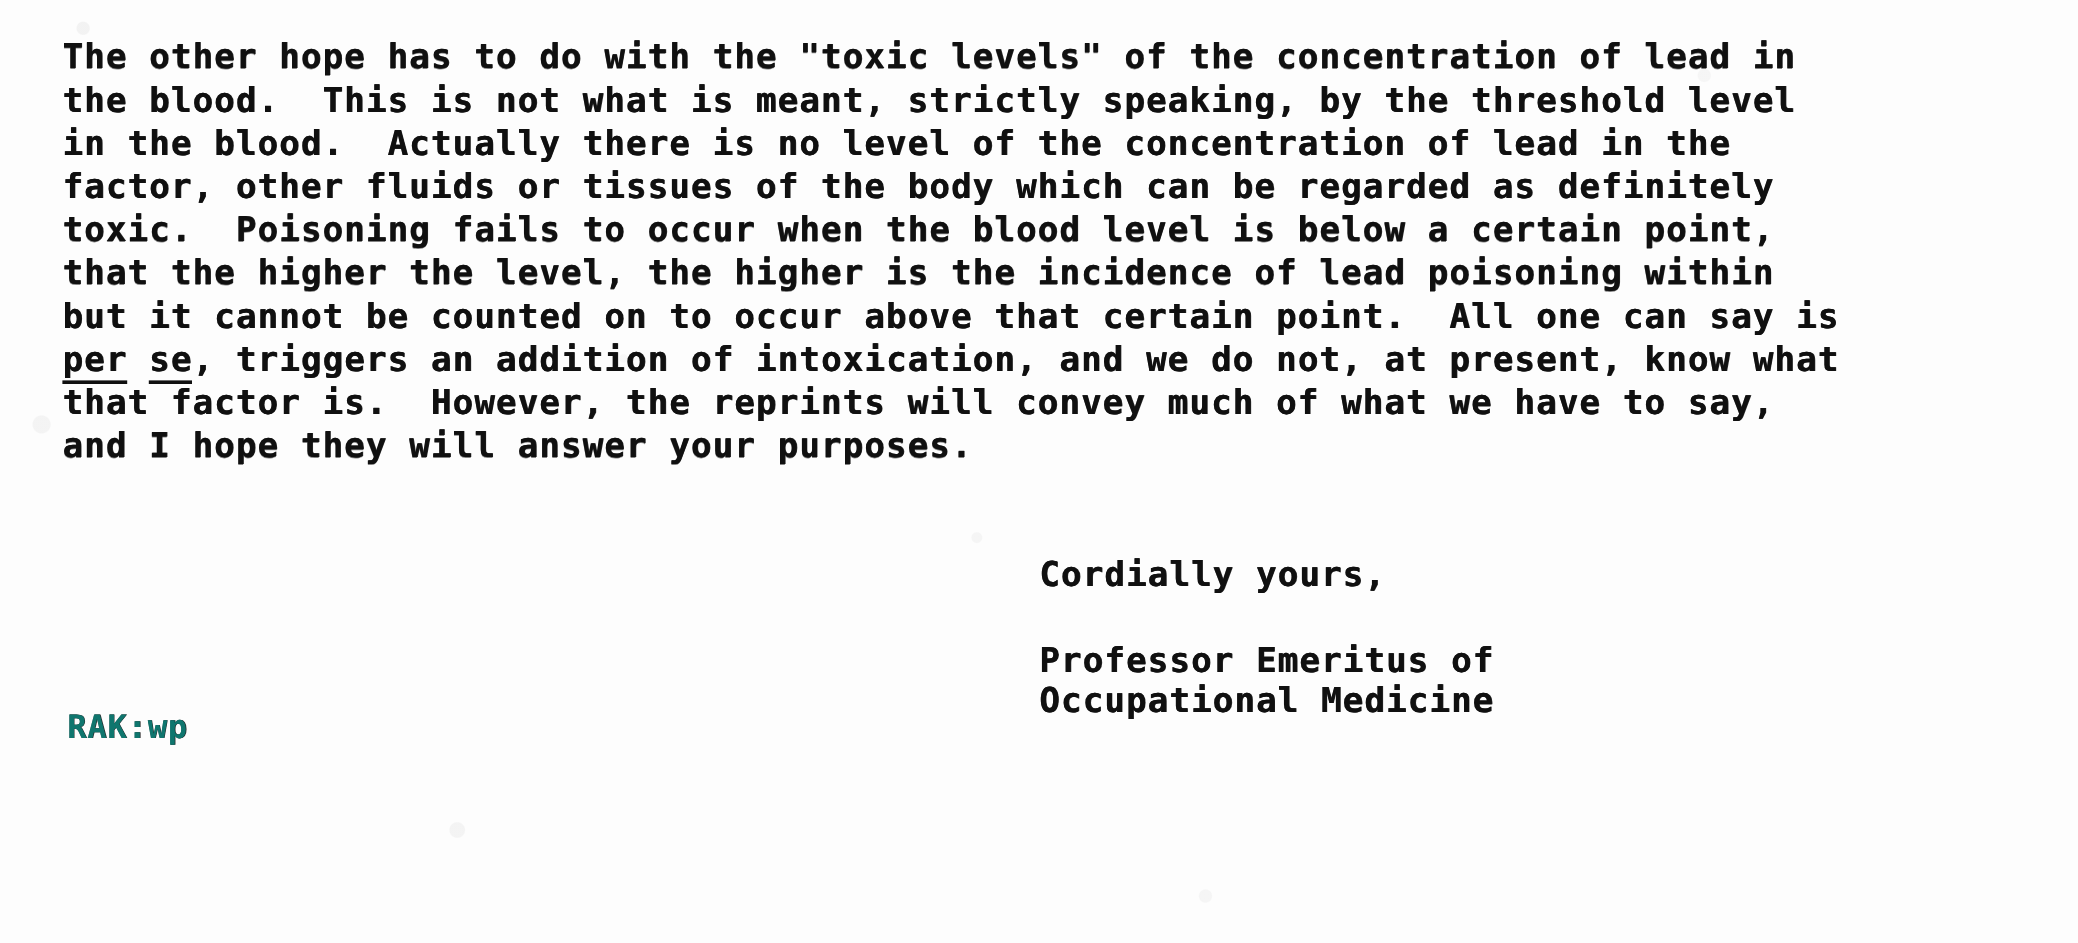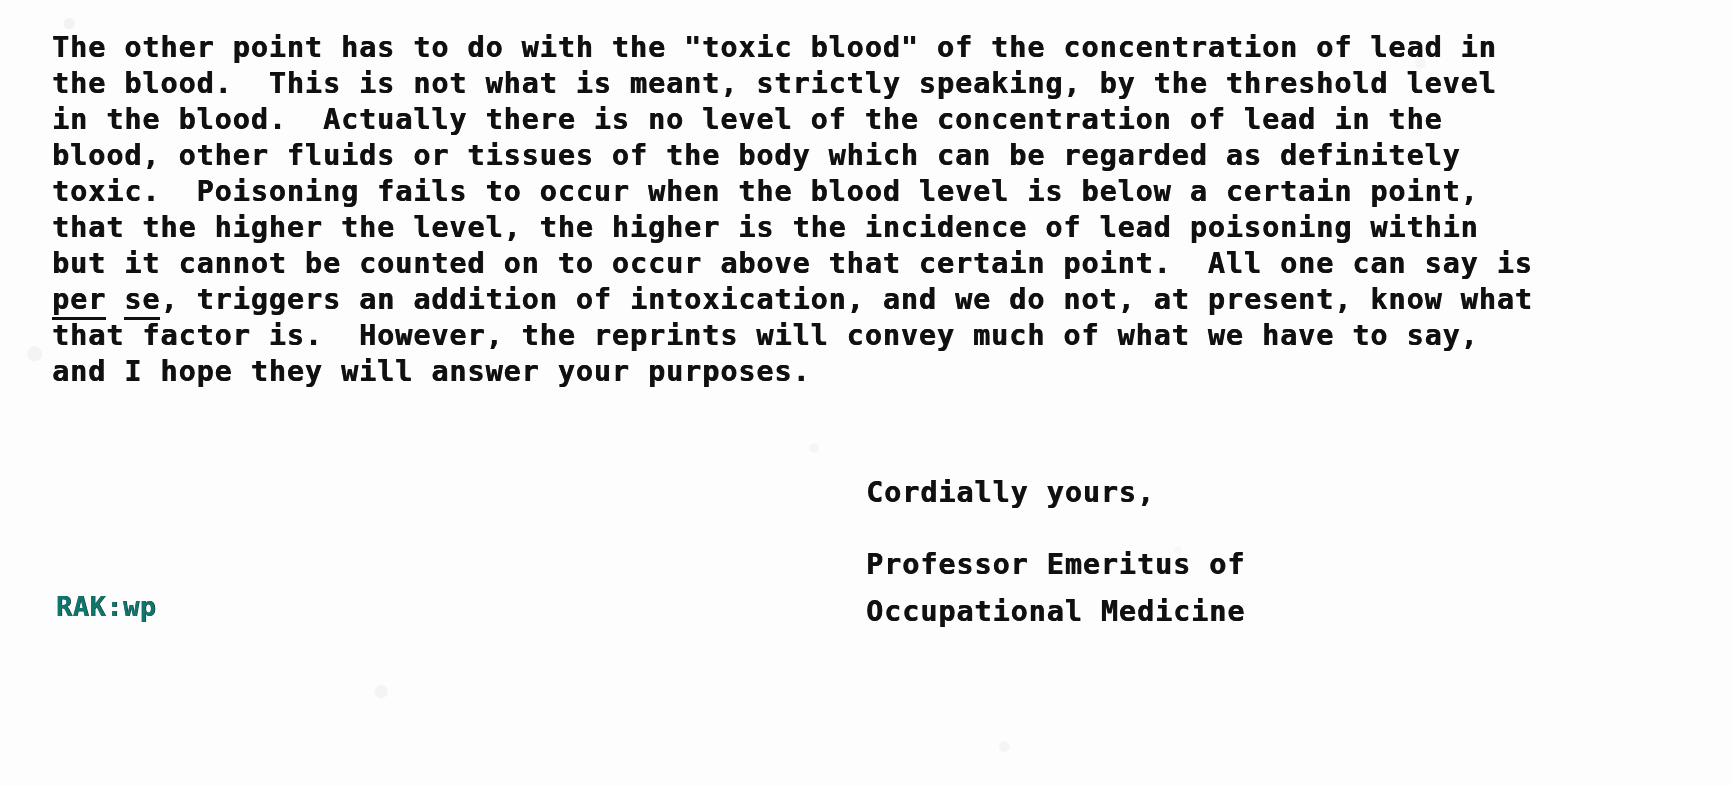--- a/index.html
+++ b/index.html
@@ -81,21 +81,20 @@
     top: 534px;
   }
   .sig-line {
     font-size: 28.5px;
     line-height: 33px;
     font-weight: bold;
     letter-spacing: 0.9px;
     white-space: pre;
     color: #101010;
     text-shadow: 0.55px 0 0 rgba(10,10,10,0.85), 0 0.4px 0 rgba(10,10,10,0.5);
-    margin-top: 14px;
   }
 
   
   .initials {
     position: absolute;
     left: 56px;
     top: 591px;
     font-size: 27px;
     font-weight: bold;
     letter-spacing: 0.5px;
@@ -105,24 +104,24 @@
   }
 </style>
 </head>
 <body>
 
 <div class="page">
 
   <div class="paper-texture"></div>
 
   <div class="body-block">
-    <div class="line">The other point has to do with the "toxic blood" of the concentration of lead in</div>
+    <div class="line">The other hope has to do with the "toxic levels" of the concentration of lead in</div>
     <div class="line">the blood.  This is not what is meant, strictly speaking, by the threshold level</div>
     <div class="line">in the blood.  Actually there is no level of the concentration of lead in the</div>
-    <div class="line">blood, other fluids or tissues of the body which can be regarded as definitely</div>
+    <div class="line">factor, other fluids or tissues of the body which can be regarded as definitely</div>
     <div class="line">toxic.  Poisoning fails to occur when the blood level is below a certain point,</div>
     <div class="line">that the higher the level, the higher is the incidence of lead poisoning within</div>
     <div class="line">but it cannot be counted on to occur above that certain point.  All one can say is</div>
     <div class="line"><span class="u">per</span><span> </span><span class="u">se</span><span>, triggers an addition of intoxication, and we do not, at present, know what</span></div>
     <div class="line">that factor is.  However, the reprints will convey much of what we have to say,</div>
     <div class="line">and I hope they will answer your purposes.</div>
   </div>
 
   <div class="closing">
     <div class="sig-line">Cordially yours,</div>

